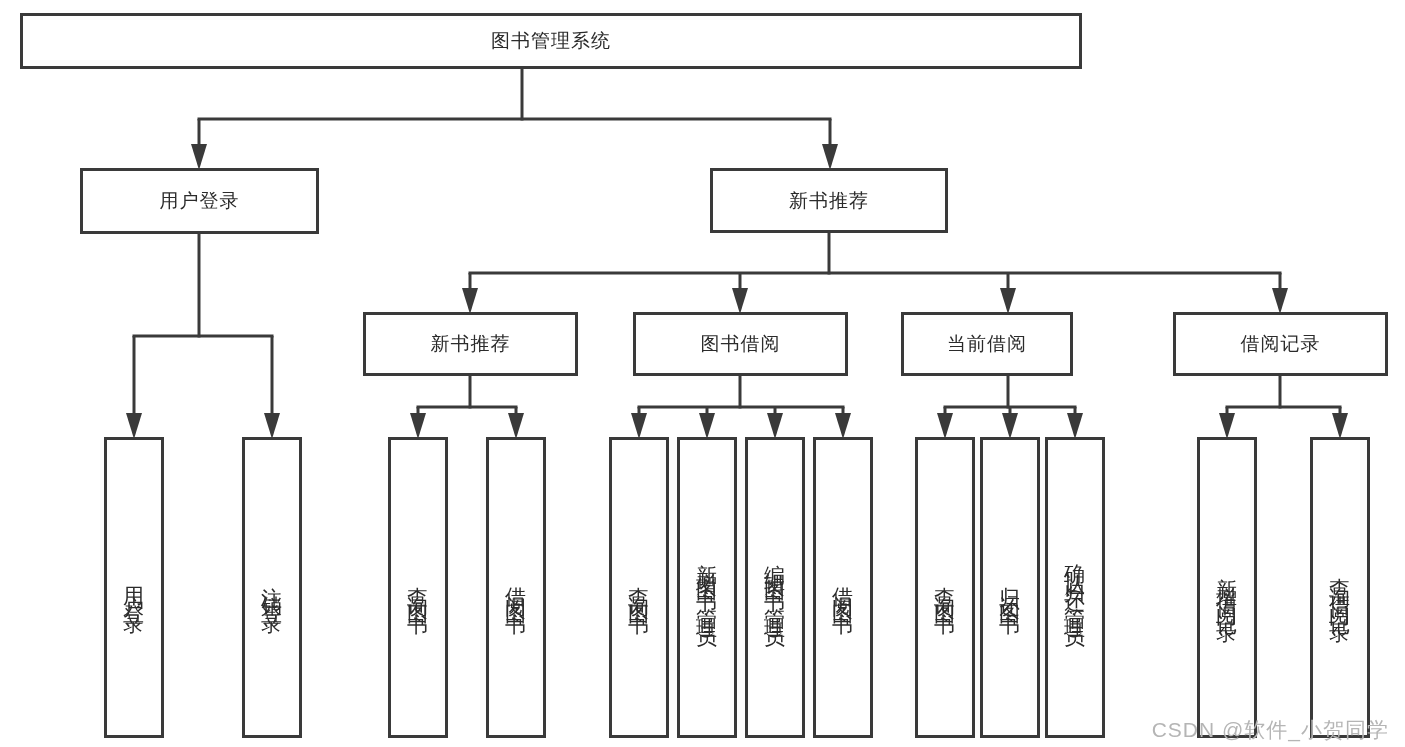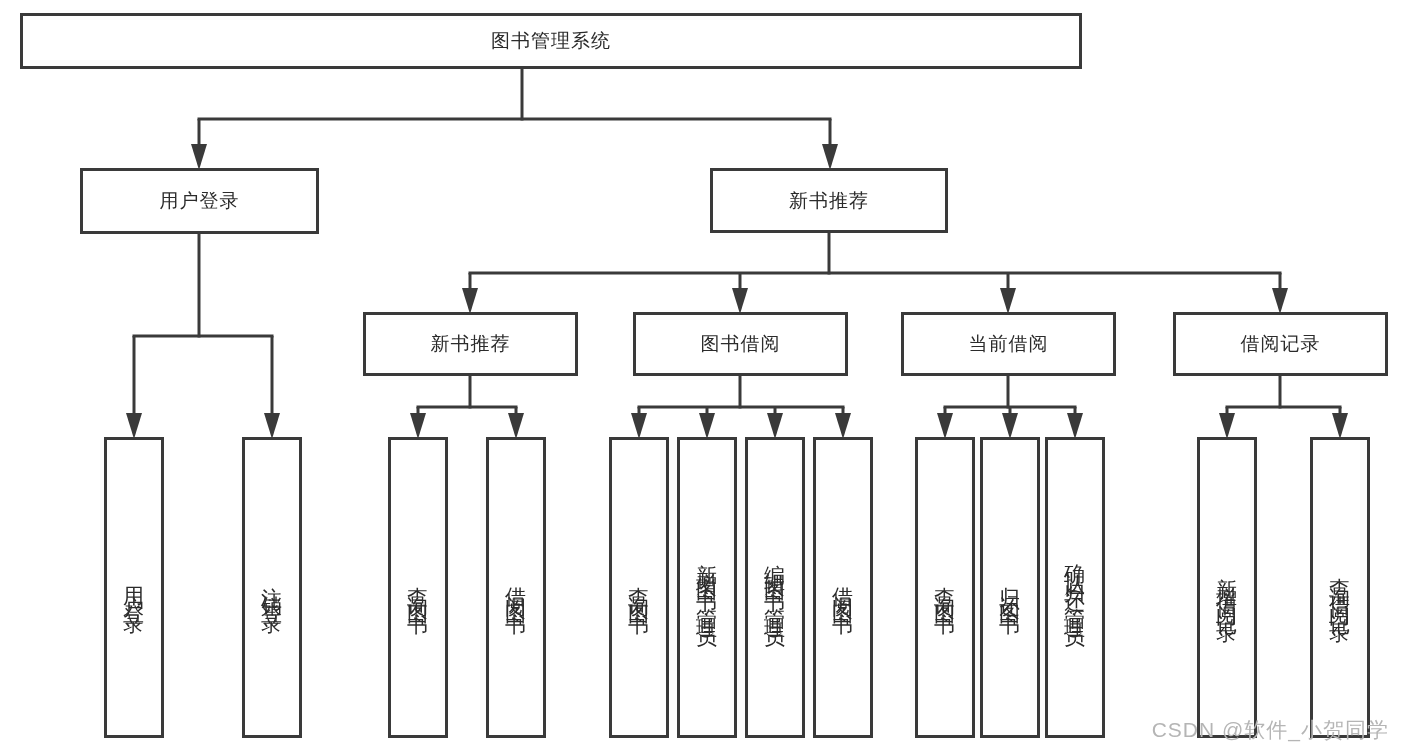--- a/index.html
+++ b/index.html
@@ -135,21 +135,21 @@
   <div class="node node-h" style="left:710px;top:168px;width:238px;height:65px">
     <span>新书推荐</span>
   </div>
 
   <div class="node node-h" style="left:363px;top:312px;width:215px;height:64px">
     <span>新书推荐</span>
   </div>
   <div class="node node-h" style="left:633px;top:312px;width:215px;height:64px">
     <span>图书借阅</span>
   </div>
-  <div class="node node-h" style="left:901px;top:312px;width:215px;height:64px">
+  <div class="node node-h" style="left:901px;top:312px;width:172px;height:64px">
     <span>当前借阅</span>
   </div>
   <div class="node node-h" style="left:1173px;top:312px;width:215px;height:64px">
     <span>借阅记录</span>
   </div>
 
   <div class="node leaf" style="left:104px">
     <span>用户登录</span>
   </div>
   <div class="node leaf" style="left:242px">

